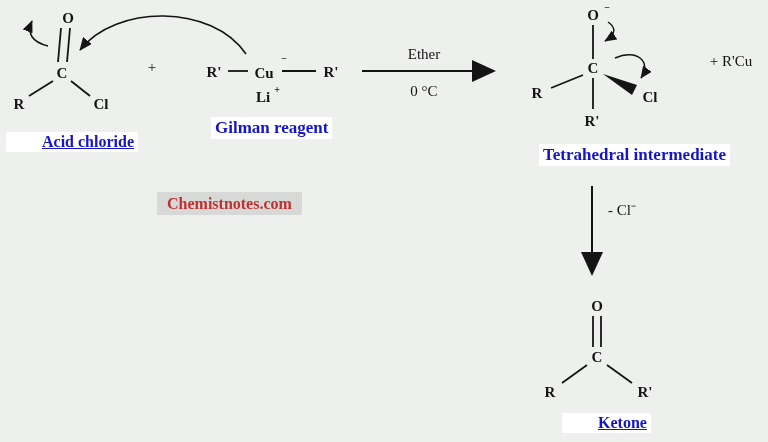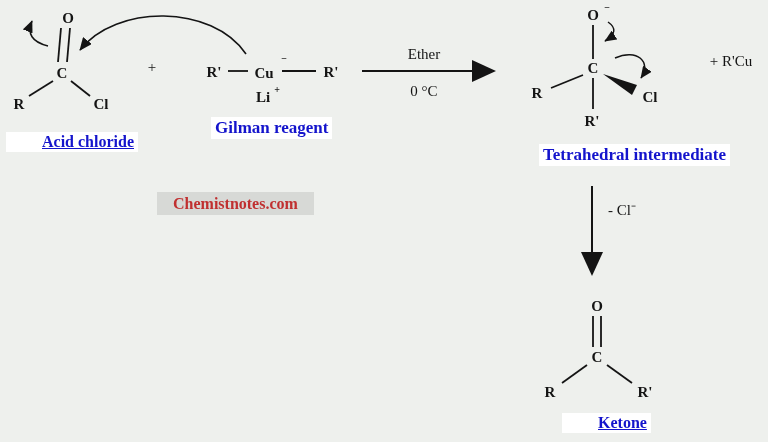--- a/index.html
+++ b/index.html
@@ -17,21 +17,21 @@
   .chem-label {
     position:absolute; background:#ffffff; color:#1414cc;
     font-weight:bold; font-size:16px; line-height:1.15;
     padding:1px 4px; white-space:nowrap;
   }
   .chem-label.big { font-size:17px; }
   .underlined { text-decoration:underline;padding-left:36px; }
   .watermark {
     position:absolute; background:#d7d9d6; color:#c03030;
     font-weight:bold; font-size:16px; line-height:1.2;
-    padding:2px 16px; white-space:nowrap;
+    padding:2px 10px; white-space:nowrap;
   }
 </style>
 </head>
 <body>
 
 <div class="canvas">
 
   <svg width="768" height="442" viewBox="0 0 768 442">
     <defs>
       <marker id="ah" markerWidth="9" markerHeight="7" refX="7.5" refY="3.5" orient="auto">

